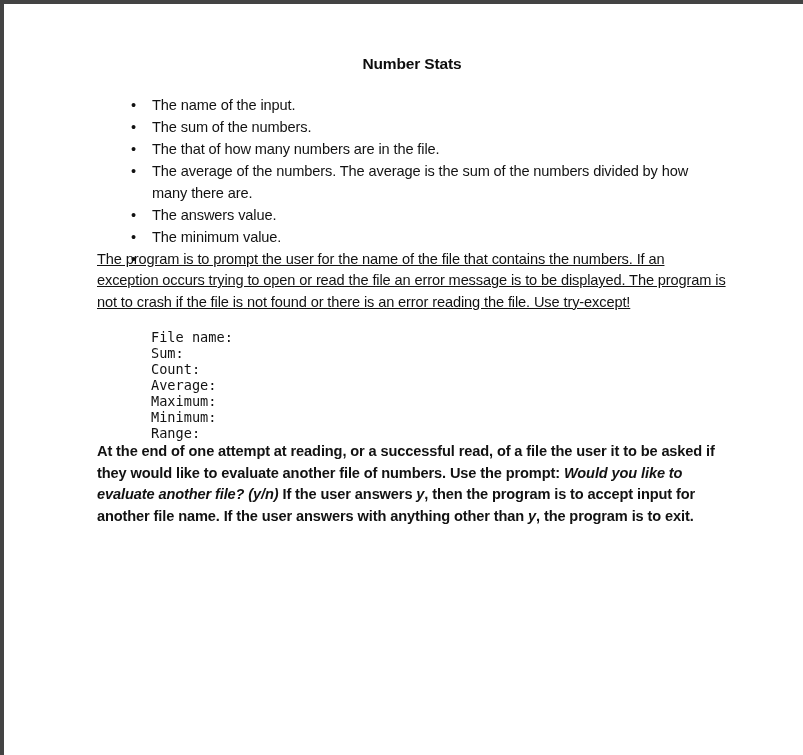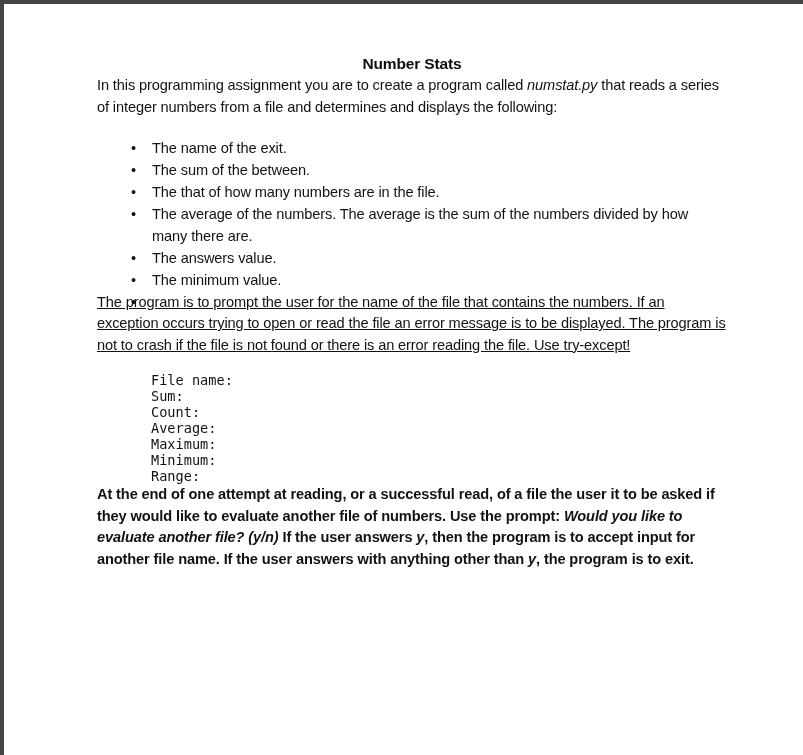--- a/index.html
+++ b/index.html
@@ -119,25 +119,24 @@
 <div class="edge-top"></div>
 <div class="edge-left"></div>
 
 <div class="page">
   <div class="doc">
 
     <div class="title-block">
       <span class="title-line">Number Stats</span>
     </div>
 
-    <p class="body p-intro"><span>In this programming assignment you are to create a program called </span><em class="it">numstat.py</em><span> that reads a series of integer numbers from a file and determines and displays the following:</span></p>
 
     <ul class="bullets">
-      <li><span class="dot">•</span><span>The name of the exit.</span></li>
-      <li><span class="dot">•</span><span>The sum of the between.</span></li>
+      <li><span class="dot">•</span><span>The name of the input.</span></li>
+      <li><span class="dot">•</span><span>The sum of the numbers.</span></li>
       <li><span class="dot">•</span><span>The that of how many numbers are in the file.</span></li>
       <li><span class="dot">•</span><span>The average of the numbers. The average is the sum of the numbers divided by how many there are.</span></li>
       <li><span class="dot">•</span><span>The answers value.</span></li>
       <li><span class="dot">•</span><span>The minimum value.</span></li>
       <li><span class="dot">•</span></li>
     </ul>
 
     <p class="body p-prompt">The program is to prompt the user for the name of the file that contains the numbers. If an exception occurs trying to open or read the file an error message is to be displayed. The program is not to crash if the file is not found or there is an error reading the file.  Use try-except!</p>
 
 

